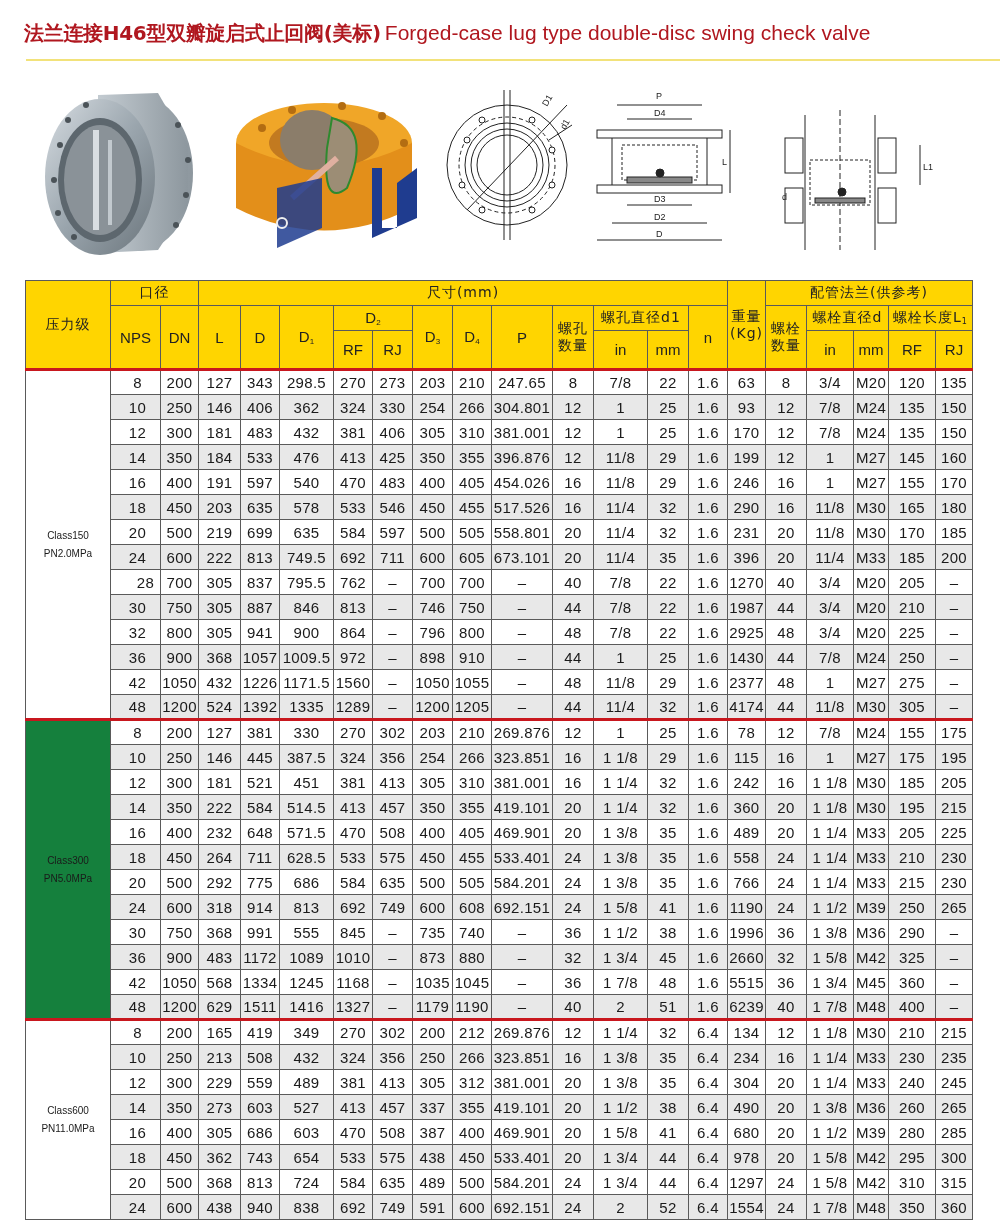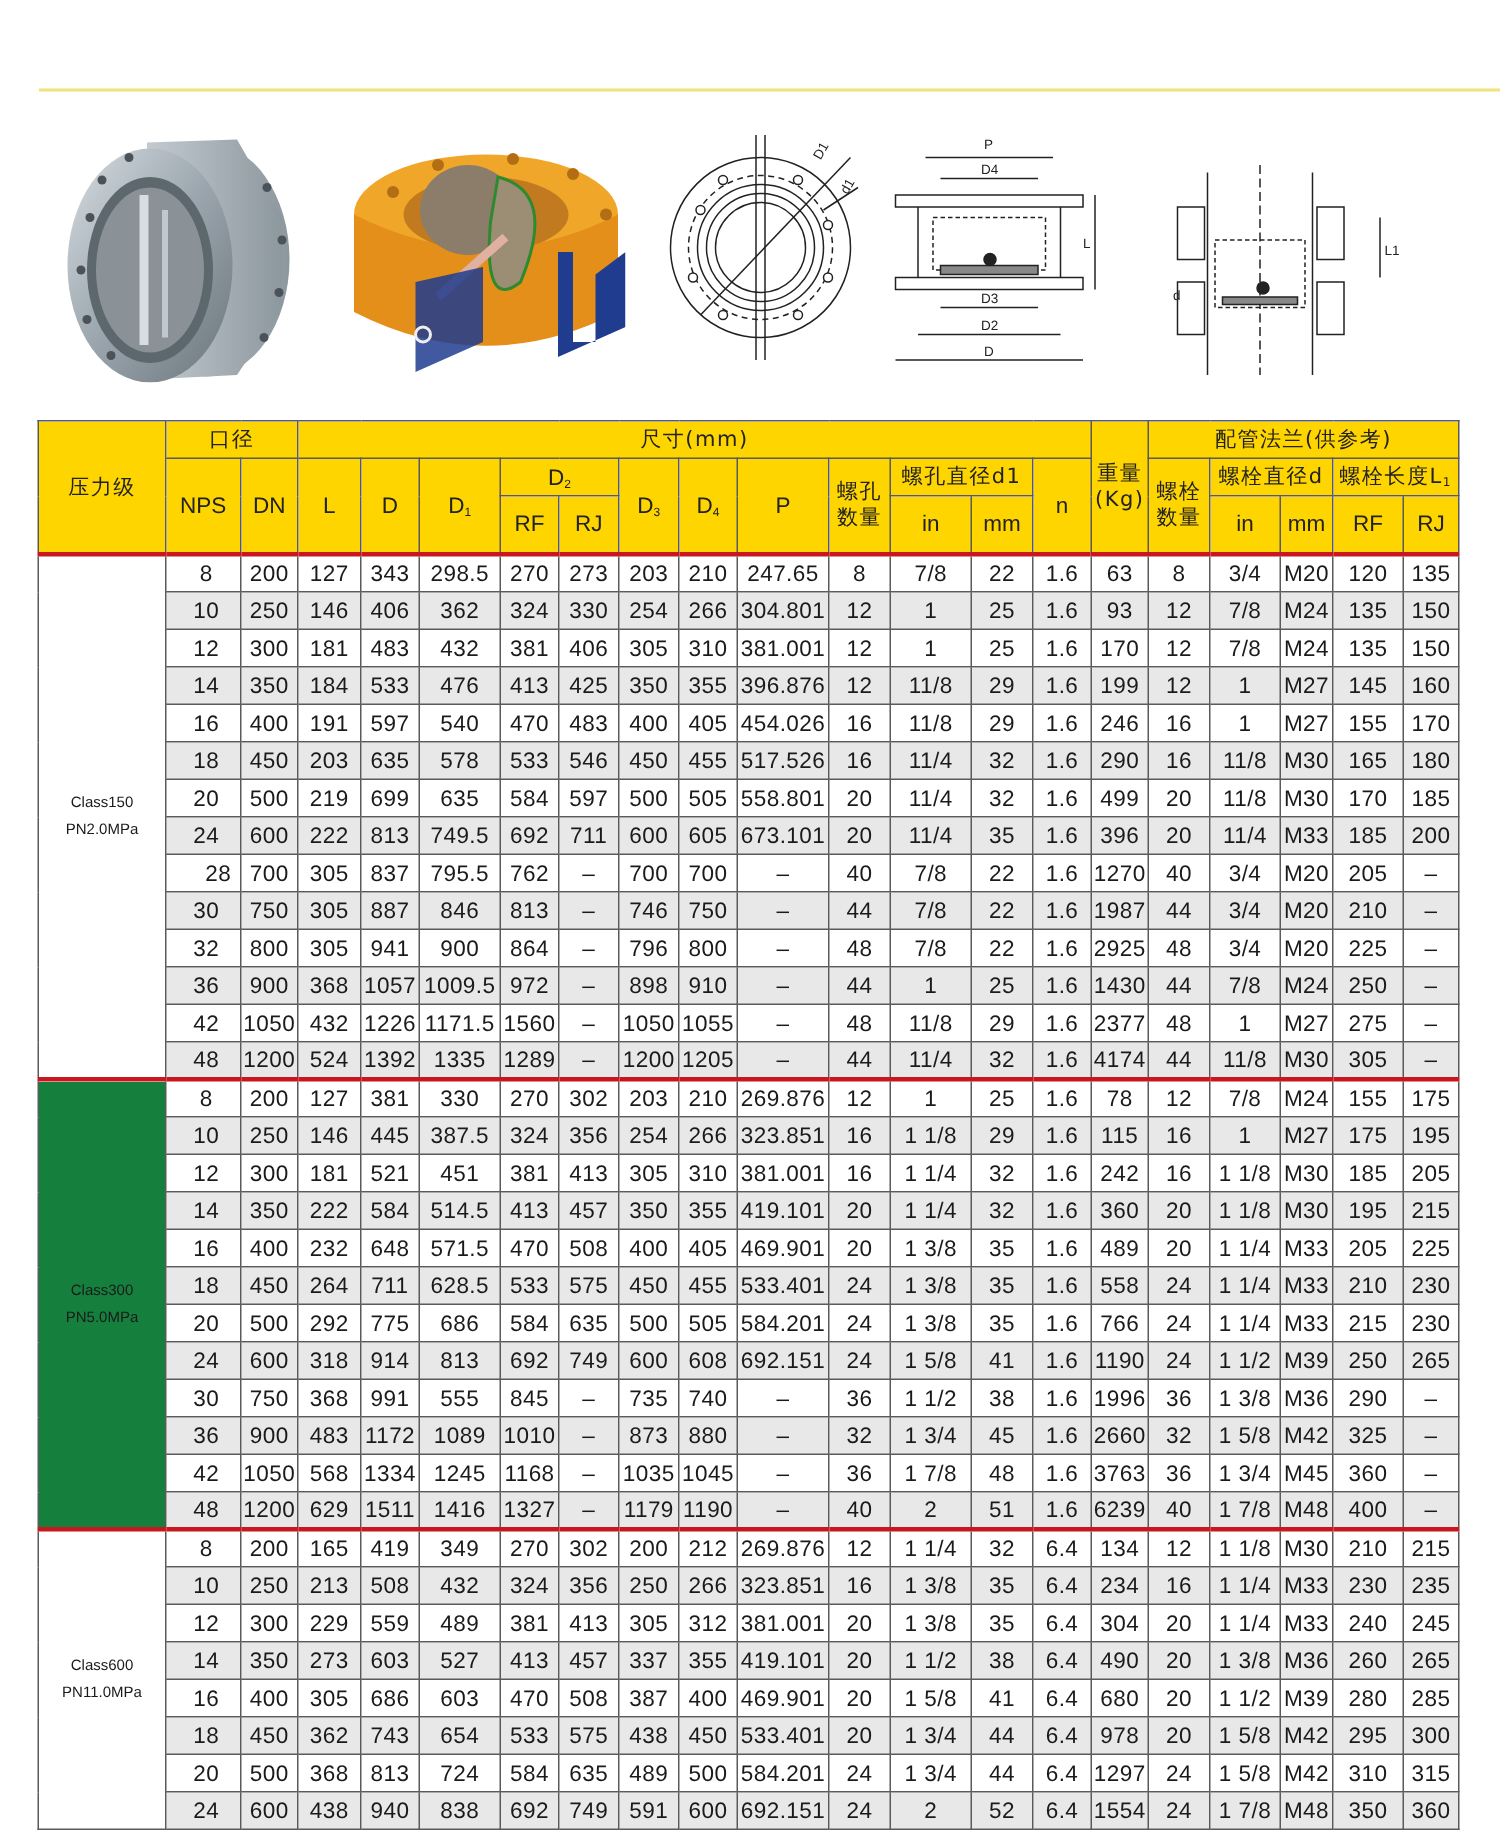--- a/index.html
+++ b/index.html
@@ -32,20 +32,23 @@
   table.spec tbody td.group.g1 { background: #15803d; }
   table.spec tbody td.group.g2 { background: #ffffff; }
   table.spec tbody tr.sep td { border-top: 3px solid #c8171e; }
   table.spec thead tr.h3 th, table.spec thead tr.h2 th.bottom, table.spec thead tr.h1 th.bottom { border-bottom: 3px solid #c8171e; }
   .tight { letter-spacing: -0.6px; }
 </style>
 </head>
 <body>
 
 <div class="title-bar">
+  <div class="title-text">
+    <span class="title-cn">法兰连接H46型双瓣旋启式止回阀(美标)</span><span class="title-en">Forged-case lug type double-disc swing check valve</span>
+  </div>
   <div class="title-rule"></div>
 </div>
 
 <div class="images">
 
   <svg class="img" style="left:38px;top:25px" width="160" height="170" viewBox="0 0 160 170">
     <defs>
       <linearGradient id="steel" x1="0" y1="0" x2="1" y2="1">
         <stop offset="0" stop-color="#d7dde2"></stop>
           <stop offset="0.5" stop-color="#9aa5ad"></stop>
@@ -359,21 +362,21 @@
         <td class="v">635</td>
         <td class="v">584</td>
         <td class="v">597</td>
         <td class="v">500</td>
         <td class="v">505</td>
         <td class="v">558.801</td>
         <td class="v">20</td>
         <td class="v">11/4</td>
         <td class="v">32</td>
         <td class="v">1.6</td>
-        <td class="v">499</td>
+        <td class="v">231</td>
         <td class="v">20</td>
         <td class="v">11/8</td>
         <td class="v">M30</td>
         <td class="v">170</td>
         <td class="v">185</td>
       </tr>
       <tr class="alt">
         <td class="v" style="padding-left: 4px;">24</td>
         <td class="v">600</td>
         <td class="v">222</td>
@@ -756,21 +759,21 @@
         <td class="v">1245</td>
         <td class="v">1168</td>
         <td class="v">–</td>
         <td class="v">1035</td>
         <td class="v">1045</td>
         <td class="v">–</td>
         <td class="v">36</td>
         <td class="v">1 7/8</td>
         <td class="v">48</td>
         <td class="v">1.6</td>
-        <td class="v">3763</td>
+        <td class="v">5515</td>
         <td class="v">36</td>
         <td class="v">1 3/4</td>
         <td class="v">M45</td>
         <td class="v">360</td>
         <td class="v">–</td>
       </tr>
       <tr class="alt">
         <td class="v" style="padding-left: 4px;">48</td>
         <td class="v">1200</td>
         <td class="v">629</td>

